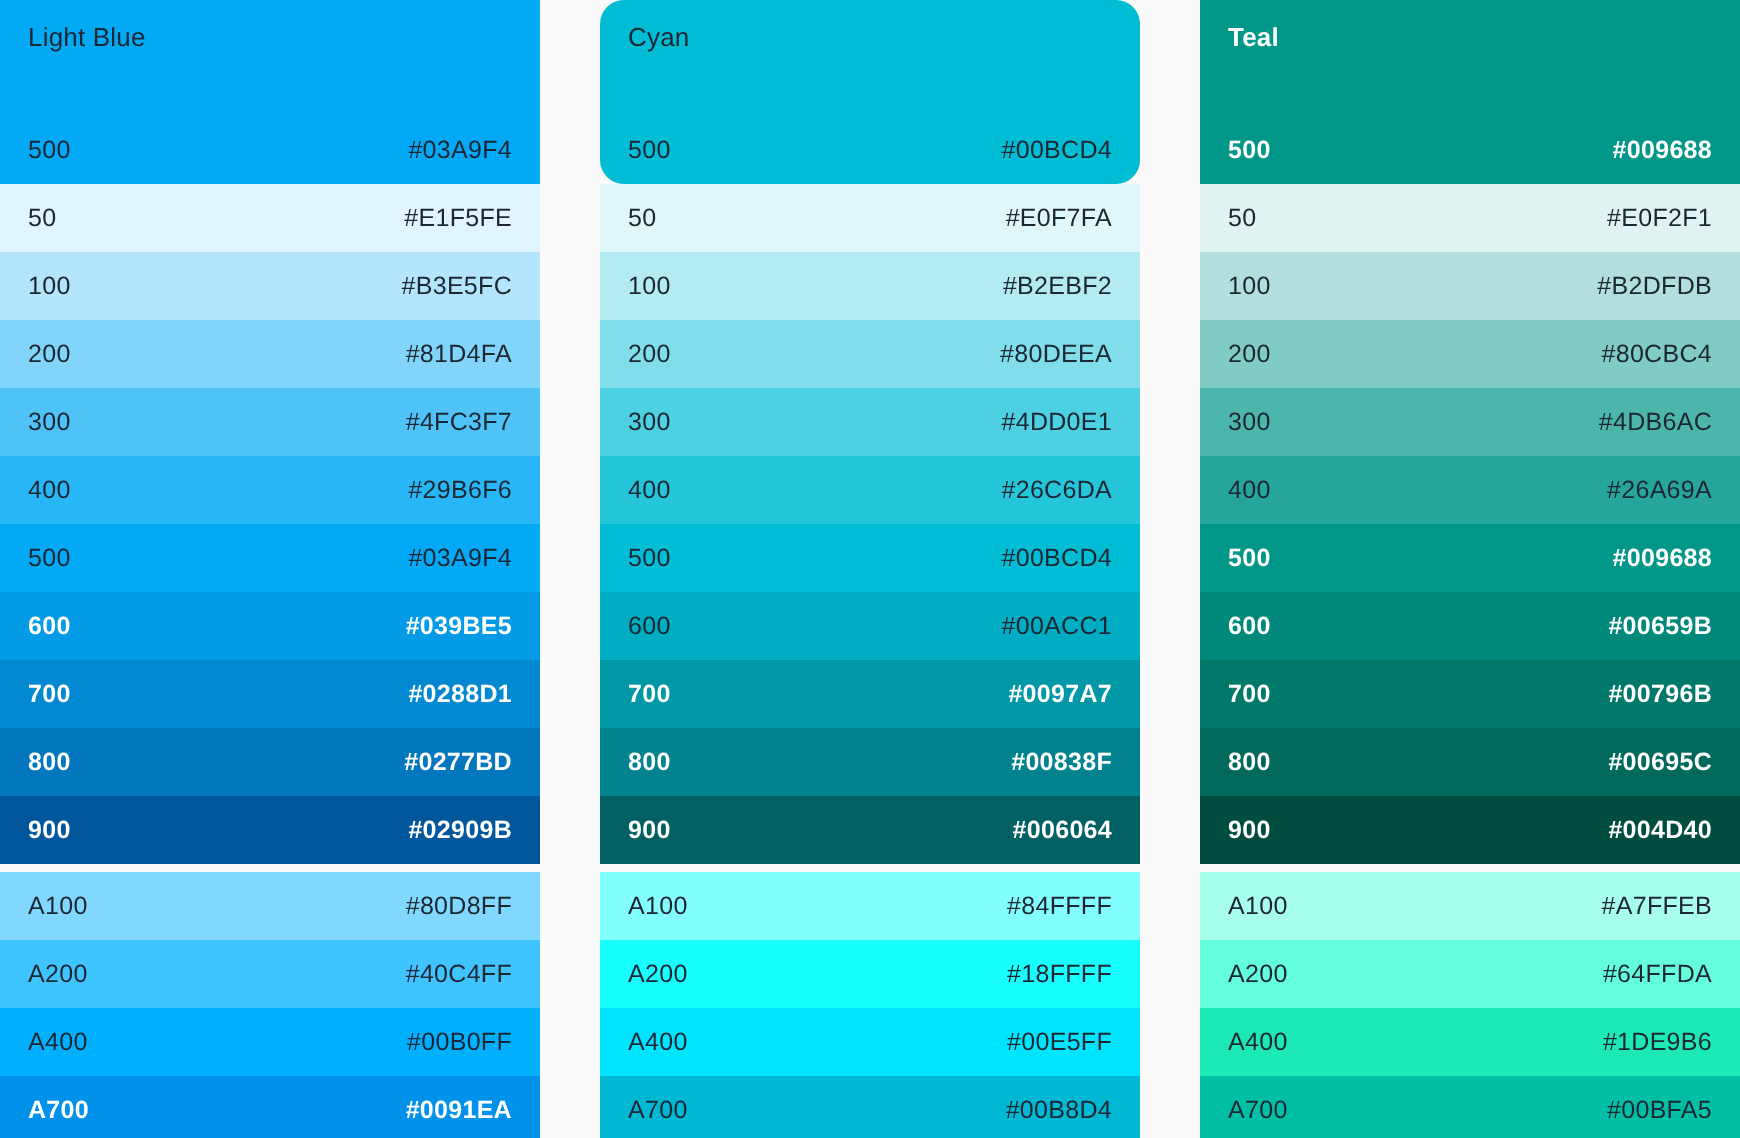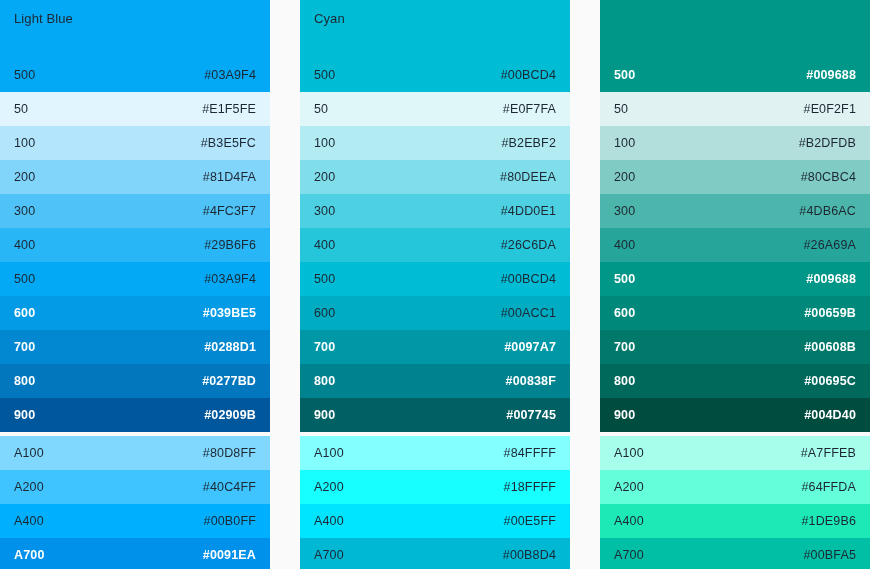--- a/index.html
+++ b/index.html
@@ -134,21 +134,21 @@
       <div class="swatch-row" style="background: rgb(0, 176, 255);">
         <span class="swatch-label on-light">A400</span>
         <span class="swatch-hex on-light">#00B0FF</span>
       </div>
       <div class="swatch-row" style="background: rgb(0, 145, 234);">
         <span class="swatch-label on-dark">A700</span>
         <span class="swatch-hex on-dark">#0091EA</span>
       </div>
     </div>
     <div class="palette-column spacer-gap">
-      <div class="palette-header" style="background: rgb(0, 188, 212);">
+      <div class="palette-header" style="background: rgb(0, 188, 212); border-radius: 12px;">
         <div class="palette-name on-light">Cyan</div>
         <div class="header-row">
           <span class="swatch-label on-light">500</span>
           <span class="swatch-hex on-light">#00BCD4</span>
         </div>
       </div>
       <div class="swatch-row" style="background: rgb(224, 247, 250);">
         <span class="swatch-label on-light">50</span>
         <span class="swatch-hex on-light">#E0F7FA</span>
       </div>
@@ -179,21 +179,21 @@
       <div class="swatch-row" style="background: rgb(0, 151, 167);">
         <span class="swatch-label on-dark">700</span>
         <span class="swatch-hex on-dark">#0097A7</span>
       </div>
       <div class="swatch-row" style="background: rgb(0, 131, 143);">
         <span class="swatch-label on-dark">800</span>
         <span class="swatch-hex on-dark">#00838F</span>
       </div>
       <div class="swatch-row" style="background: rgb(0, 96, 100);">
         <span class="swatch-label on-dark">900</span>
-        <span class="swatch-hex on-dark">#007745</span>
+        <span class="swatch-hex on-dark">#006064</span>
       </div>
       <div class="accent-gap"></div>
       <div class="swatch-row" style="background: rgb(132, 255, 255);">
         <span class="swatch-label on-light">A100</span>
         <span class="swatch-hex on-light">#84FFFF</span>
       </div>
       <div class="swatch-row" style="background: rgb(24, 255, 255);">
         <span class="swatch-label on-light">A200</span>
         <span class="swatch-hex on-light">#18FFFF</span>
       </div>
@@ -201,20 +201,21 @@
         <span class="swatch-label on-light">A400</span>
         <span class="swatch-hex on-light">#00E5FF</span>
       </div>
       <div class="swatch-row" style="background: rgb(0, 184, 212);">
         <span class="swatch-label on-light">A700</span>
         <span class="swatch-hex on-light">#00B8D4</span>
       </div>
     </div>
     <div class="palette-column">
       <div class="palette-header" style="background: rgb(0, 150, 136);">
+        <div class="palette-name on-dark">Teal</div>
         <div class="header-row">
           <span class="swatch-label on-dark">500</span>
           <span class="swatch-hex on-dark">#009688</span>
         </div>
       </div>
       <div class="swatch-row" style="background: rgb(224, 242, 241);">
         <span class="swatch-label on-light">50</span>
         <span class="swatch-hex on-light">#E0F2F1</span>
       </div>
       <div class="swatch-row" style="background: rgb(178, 223, 219);">
@@ -236,21 +237,21 @@
       <div class="swatch-row" style="background: rgb(0, 150, 136);">
         <span class="swatch-label on-dark">500</span>
         <span class="swatch-hex on-dark">#009688</span>
       </div>
       <div class="swatch-row" style="background: rgb(0, 137, 123);">
         <span class="swatch-label on-dark">600</span>
         <span class="swatch-hex on-dark">#00659B</span>
       </div>
       <div class="swatch-row" style="background: rgb(0, 121, 107);">
         <span class="swatch-label on-dark">700</span>
-        <span class="swatch-hex on-dark">#00608B</span>
+        <span class="swatch-hex on-dark">#00796B</span>
       </div>
       <div class="swatch-row" style="background: rgb(0, 105, 92);">
         <span class="swatch-label on-dark">800</span>
         <span class="swatch-hex on-dark">#00695C</span>
       </div>
       <div class="swatch-row" style="background: rgb(0, 77, 64);">
         <span class="swatch-label on-dark">900</span>
         <span class="swatch-hex on-dark">#004D40</span>
       </div>
       <div class="accent-gap"></div>

